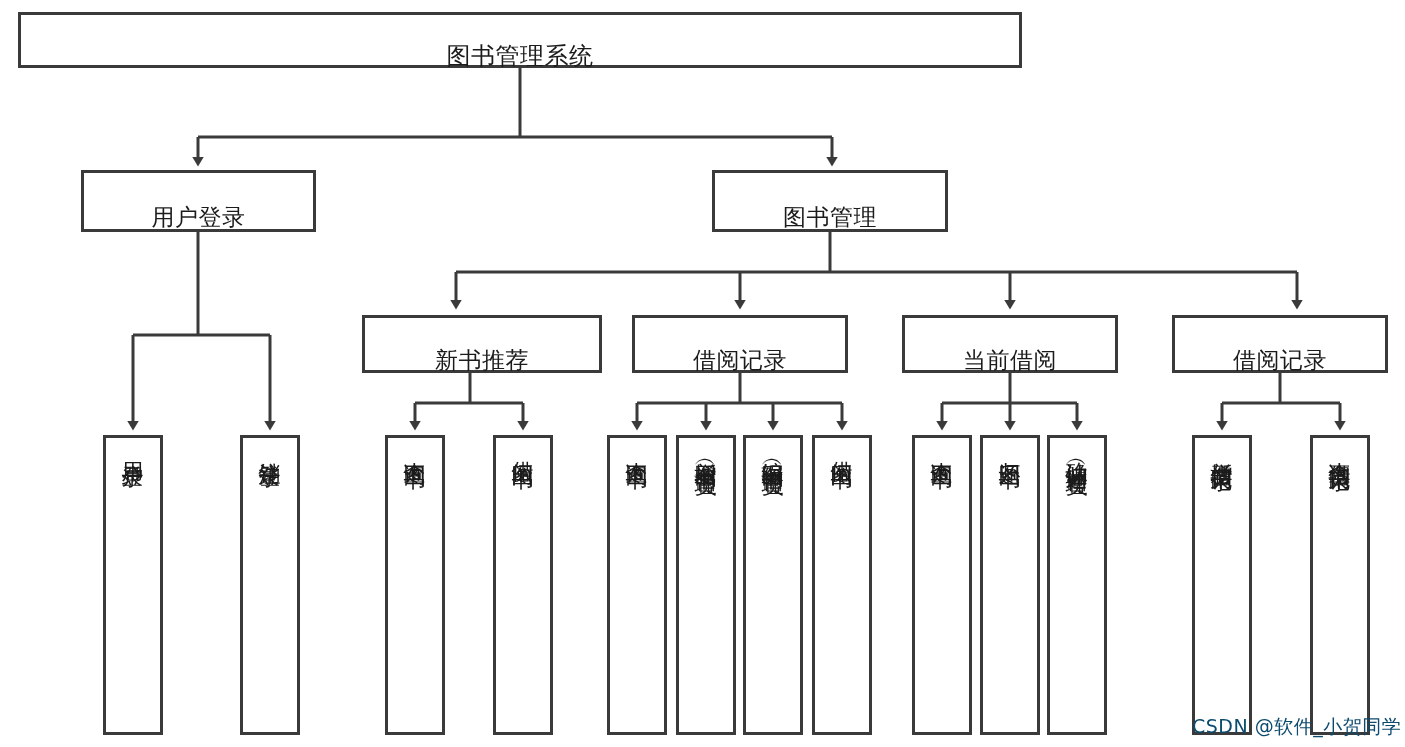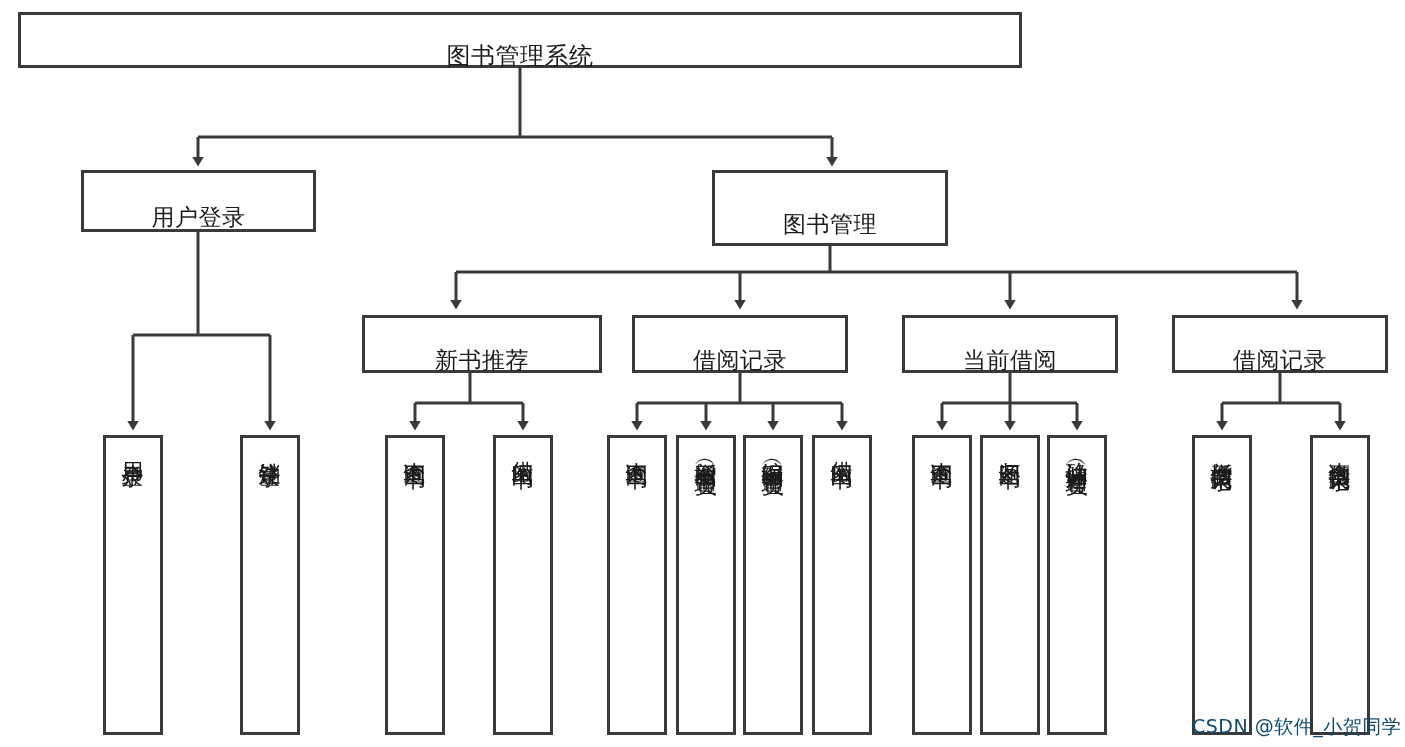--- a/index.html
+++ b/index.html
@@ -121,21 +121,21 @@
     </g>
   </svg>
 
   <div class="node root h" style="left:18px; top:12px; width:1004px; height:56px;">
     <span class="label">图书管理系统</span>
   </div>
 
   <div class="node h" style="left:81px; top:170px; width:235px; height:62px;">
     <span class="label">用户登录</span>
   </div>
-  <div class="node h" style="left:712px; top:170px; width:236px; height:76px;">
+  <div class="node h" style="left:712px; top:170px; width:236px; height:62px;">
     <span class="label">图书管理</span>
   </div>
 
   <div class="node h" style="left:362px; top:315px; width:240px; height:58px;">
     <span class="label">新书推荐</span>
   </div>
   <div class="node h" style="left:632px; top:315px; width:216px; height:58px;">
     <span class="label">借阅记录</span>
   </div>
   <div class="node h" style="left:902px; top:315px; width:216px; height:58px;">

